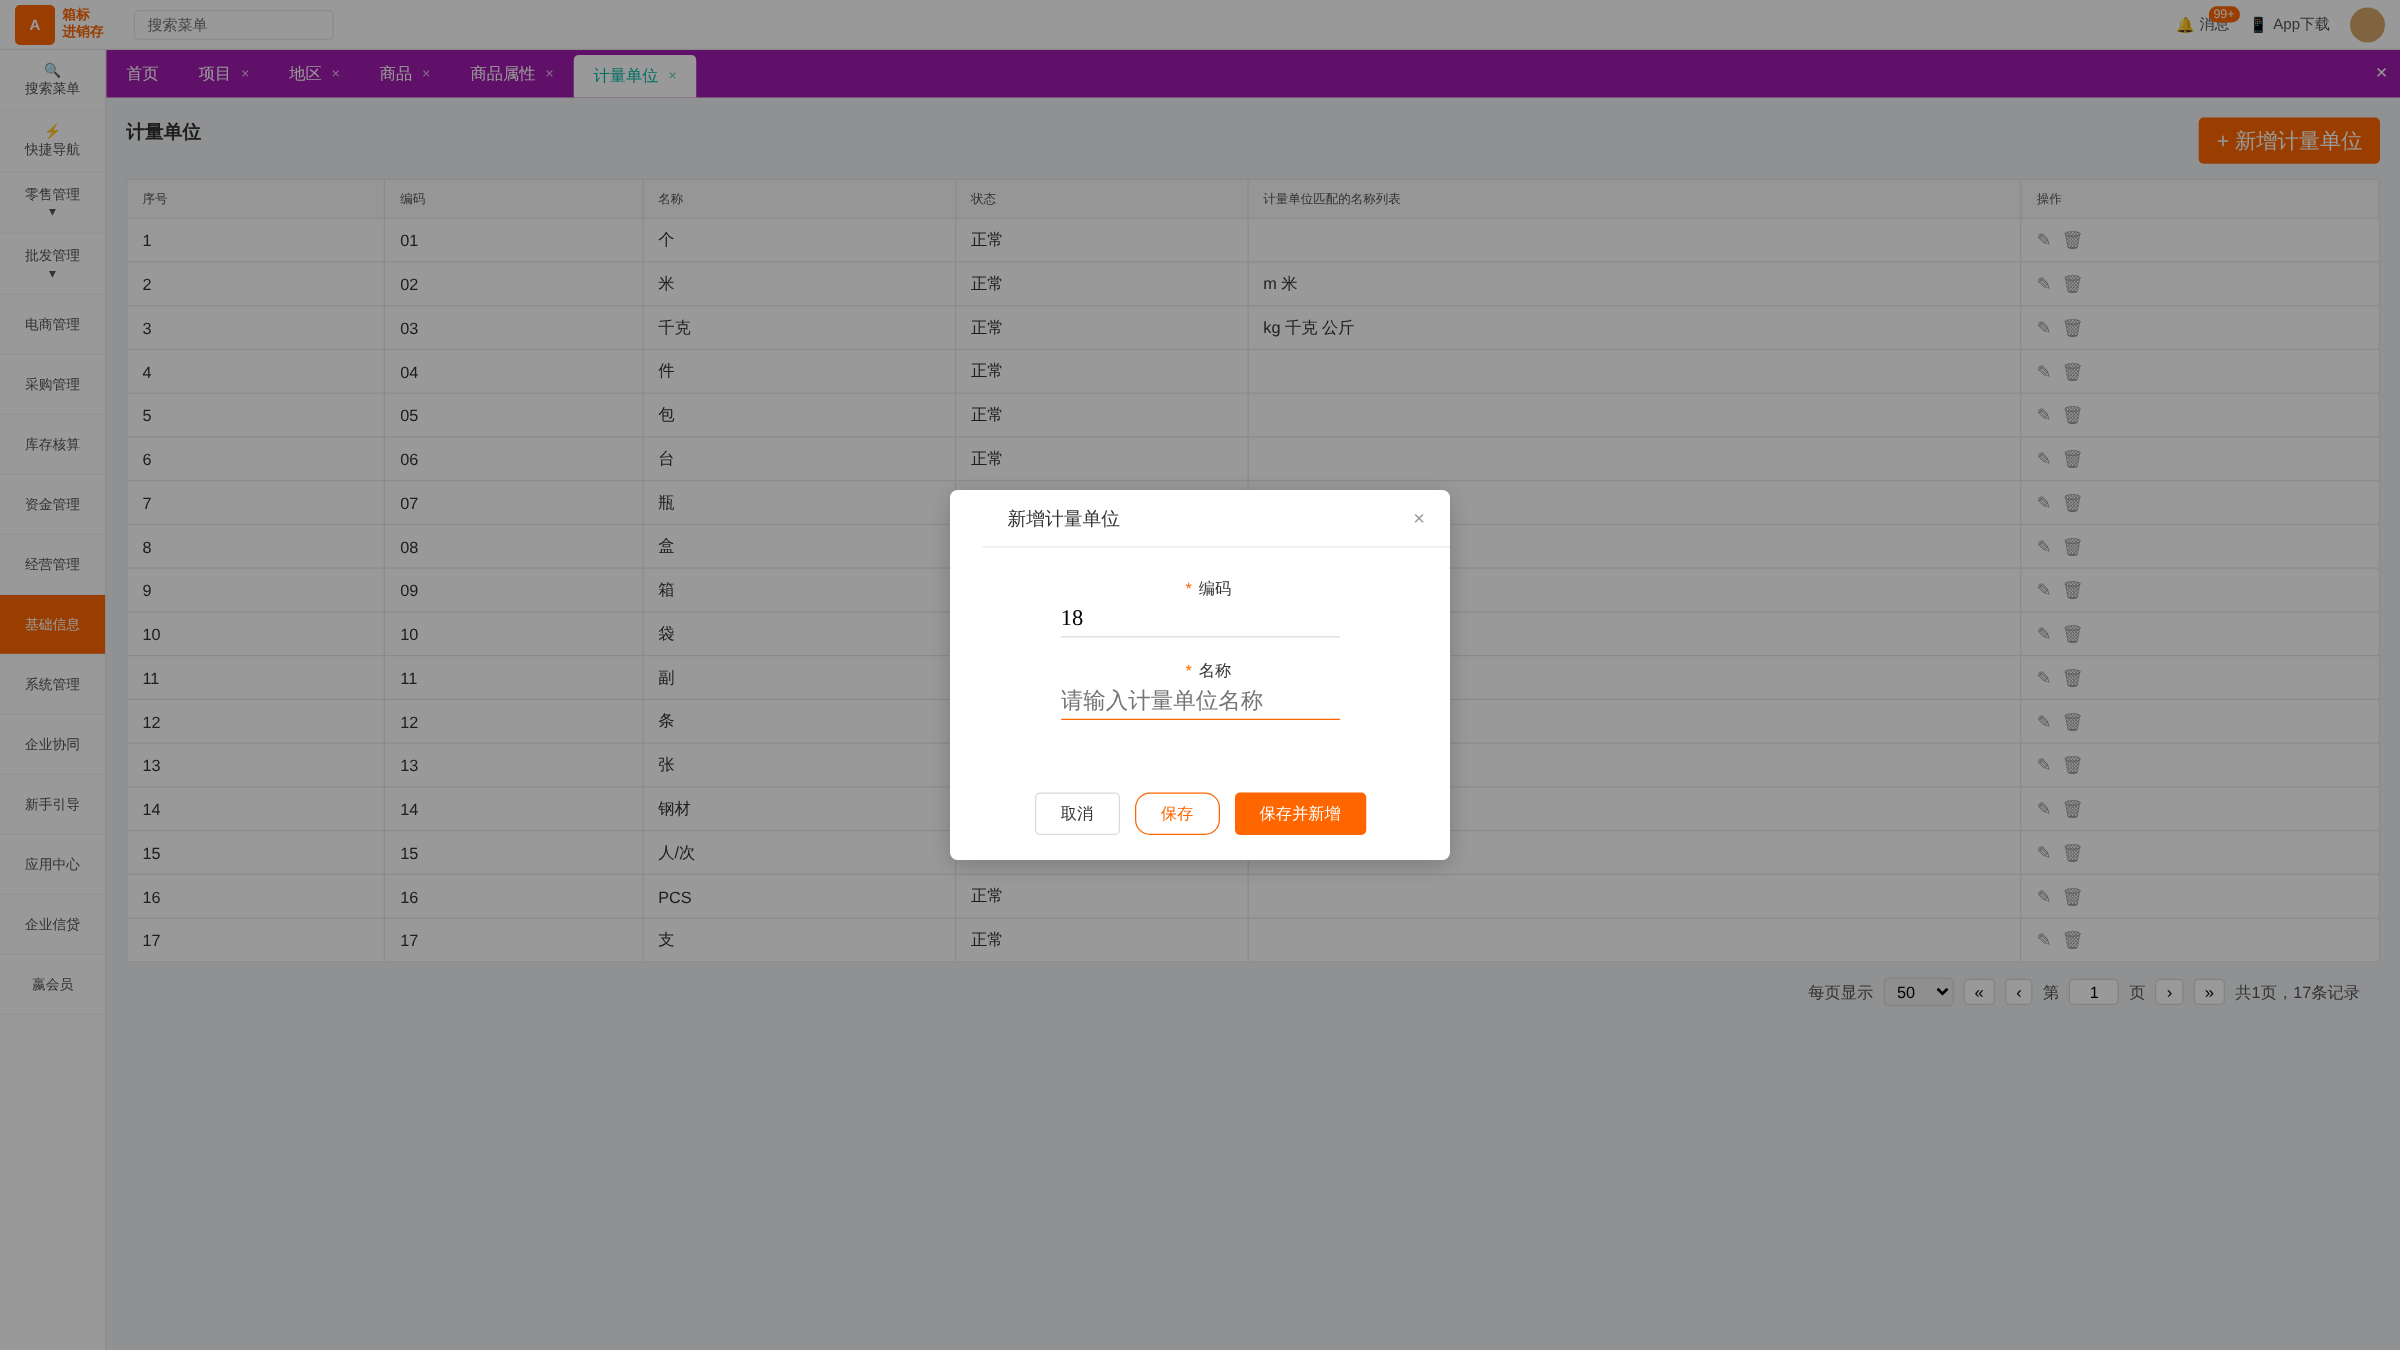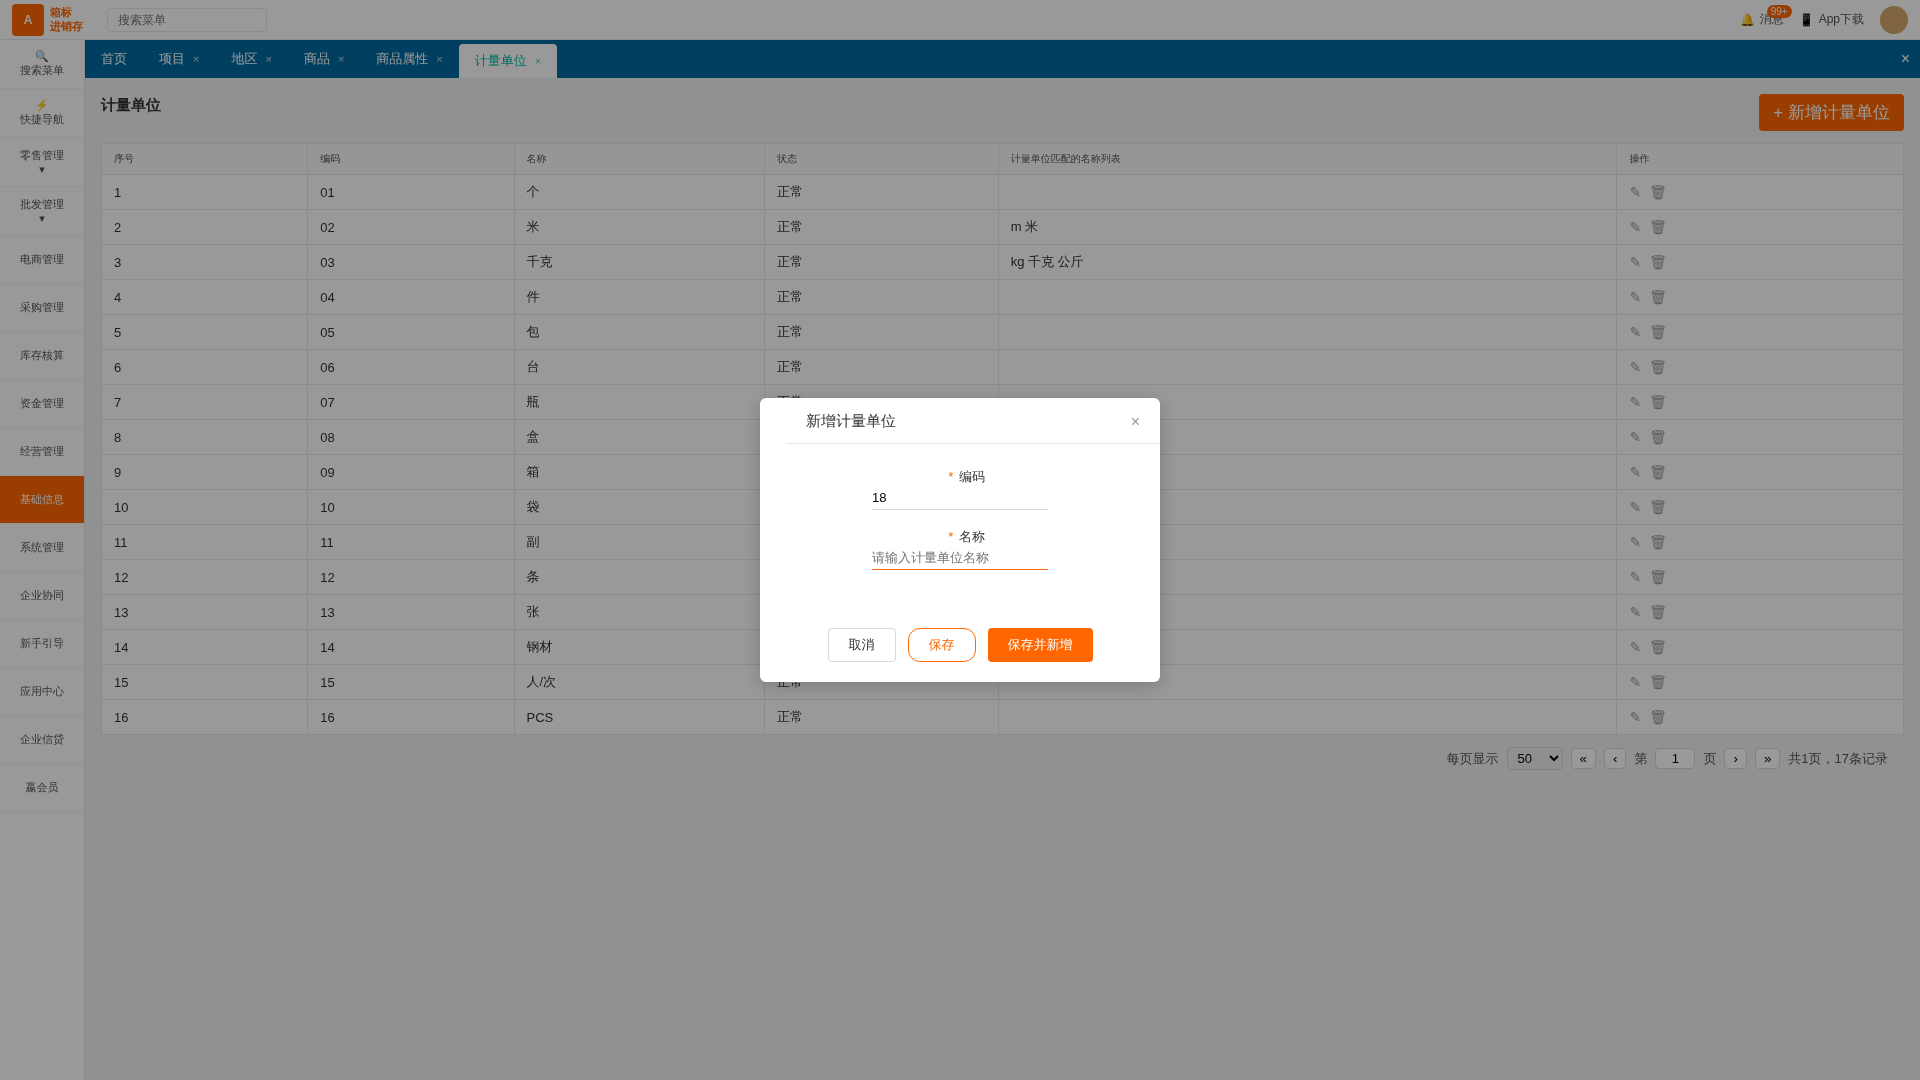--- a/index.html
+++ b/index.html
@@ -25,21 +25,21 @@
 
     
     .sidebar { width: 85px; background: #fff; border-right: 1px solid #e8e8e8; display: flex; flex-direction: column; overflow-y: auto; flex-shrink: 0; }
     .sidebar-item { display: flex; flex-direction: column; align-items: center; padding: 10px 6px; cursor: pointer; font-size: 11px; color: #555; border-bottom: 1px solid #f5f5f5; text-align: center; min-height: 48px; justify-content: center; }
     .sidebar-item.active { background: #f60; color: #fff; }
 
     
     .content-area { flex: 1; display: flex; flex-direction: column; overflow: hidden; }
 
     
-    .tab-bar { height: 38px; background: #0369a1; display: flex; align-items: center; padding: 0 0; flex-shrink: 0; position: relative; }
+    .tab-bar { height: 38px; background: #a21caf; display: flex; align-items: center; padding: 0 0; flex-shrink: 0; position: relative; }
     .tab-item { height: 38px; display: flex; align-items: center; padding: 0 16px; font-size: 13px; color: #fff; cursor: pointer; position: relative; }
     .tab-item.active { background: #fff; color: #00b9a5; border-radius: 4px 4px 0 0; margin-top: 4px; height: 34px; }
     .tab-item .tab-close { margin-left: 8px; font-size: 11px; opacity: 0.7; }
     .tab-bar-close { margin-left: auto; margin-right: 10px; color: #fff; cursor: pointer; font-size: 16px; }
 
     
     .page-content { flex: 1; padding: 16px; overflow: auto; background: #f0f2f5; }
     .page-title { font-size: 15px; color: #333; font-weight: bold; margin-bottom: 14px; }
     .btn-add { background: #f60; color: #fff; border: none; padding: 7px 14px; border-radius: 4px; cursor: pointer; font-size: 17px; }
 
@@ -60,21 +60,21 @@
     
     .modal-overlay { position: fixed; top: 0; left: 0; width: 1920px; height: 1080px; background: rgba(0,0,0,0.4); z-index: 100; display: flex; align-items: center; justify-content: center; }
     .modal { background: #fff; border-radius: 6px; width: 400px; box-shadow: 0 4px 20px rgba(0,0,0,0.2); }
     .modal-header { display: flex; align-items: center; justify-content: space-between; padding: 14px 20px 12px; border-bottom: 1px solid #e8e8e8; margin-left: 26px; }
     .modal-title { font-size: 15px; font-weight: 500; color: #333; }
     .modal-close { cursor: pointer; color: #999; font-size: 16px; }
     .modal-body { padding: 24px 30px; }
     .form-row { display: flex; align-items: center; margin-bottom: 18px; flex-direction: column; }
     .form-label { width: 60px; text-align: right; font-size: 13px; color: #333; margin-right: 10px; }
     .required-star { color: #f60; margin-right: 2px; }
-    .form-input { flex: 1; border: none; border-bottom: 1px solid #d9d9d9; padding: 4px 0; font-size: 13px; outline: none; }
+    .form-input { flex: 1; border: none; border-bottom: 1px solid #d9d9d9; padding: 4px 0; font-size: 18px; outline: none; font-family: Liberation Serif, serif; }
     .form-input.highlighted { border-bottom-color: #f60; }
     .modal-footer { display: flex; justify-content: center; gap: 12px; padding: 16px 20px 20px; }
     .btn-cancel { border: 1px solid #d9d9d9; background: #fff; color: #333; padding: 7px 20px; border-radius: 4px; cursor: pointer; font-size: 13px; }
     .btn-save { background: #fff; border: 1px solid #f60; color: #f60; padding: 7px 20px; border-radius: 12px; cursor: pointer; font-size: 13px; }
     .btn-save-new { background: #f60; color: #fff; border: none; padding: 7px 20px; border-radius: 4px; cursor: pointer; font-size: 13px; }
 
     
     .search-bar { border: 1px solid #e8e8e8; border-radius: 4px; padding: 4px 10px; font-size: 12px; width: 160px; outline: none; }
   </style>
 </head>
@@ -405,20 +405,33 @@
         <div class="action-icons">
           <span class="action-icon" title="编辑">✎</span>
           <span class="action-icon" title="删除">🗑</span>
         </div>
       </td>
     </tr>
               <tr>
       <td>16</td>
       <td>16</td>
       <td>PCS</td>
+      <td class="status-normal">正常</td>
+      <td></td>
+      <td>
+        <div class="action-icons">
+          <span class="action-icon" title="编辑">✎</span>
+          <span class="action-icon" title="删除">🗑</span>
+        </div>
+      </td>
+    </tr>
+              <tr>
+      <td>17</td>
+      <td>17</td>
+      <td>支</td>
       <td class="status-normal">正常</td>
       <td></td>
       <td>
         <div class="action-icons">
           <span class="action-icon" title="编辑">✎</span>
           <span class="action-icon" title="删除">🗑</span>
         </div>
       </td>
     </tr>
             </tbody>

